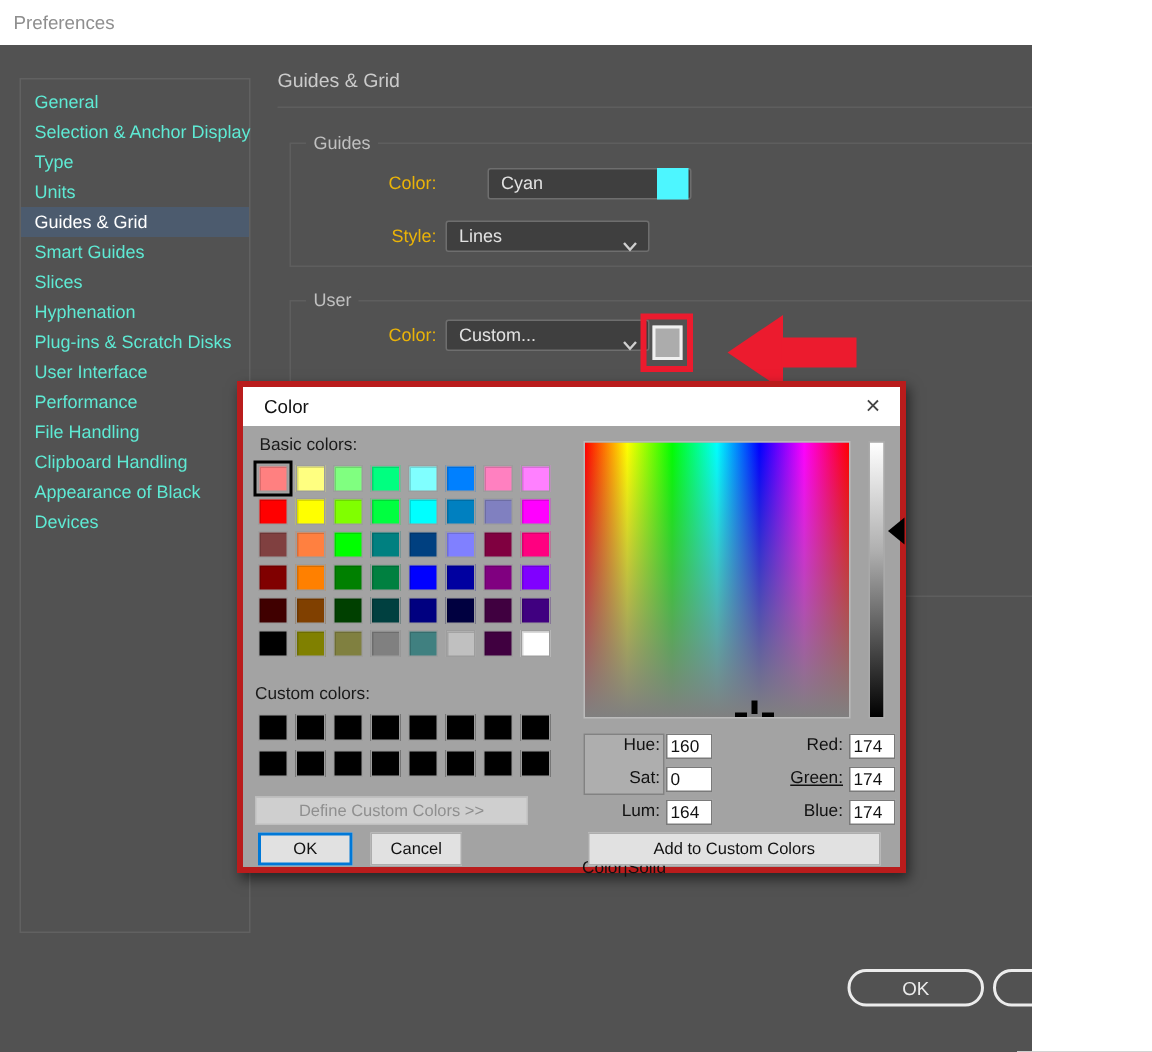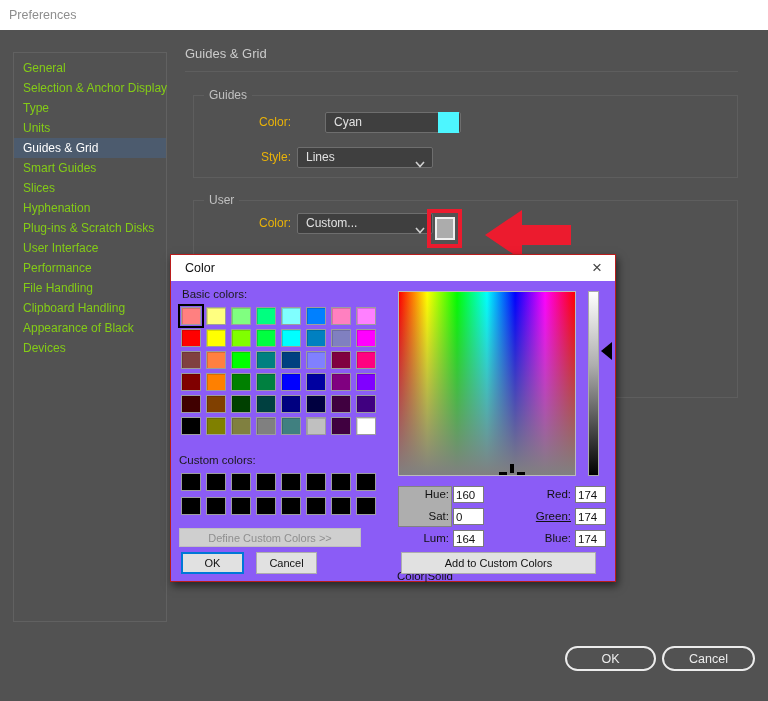--- a/index.html
+++ b/index.html
@@ -1,27 +1,27 @@
 <!DOCTYPE html>
 <html><head>
 <meta charset="utf-8">
 <style>
   html,body{margin:0;padding:0;background:#ffffff;}
   *{box-sizing:border-box;font-family:"Liberation Sans","DejaVu Sans",sans-serif;}
-  #stage{position:relative;width:768px;height:701px;overflow:hidden;background:#ffffff;}
+  #stage{position:relative;width:688px;height:701px;overflow:hidden;background:#ffffff;}
 
   
   .win-titlebar{position:absolute;left:0;top:0;width:768px;height:30px;background:#ffffff;}
   .win-title{position:absolute;left:9px;top:0;line-height:30px;font-size:12.5px;color:#8e8e8e;}
 
   
   .ps-dialog{position:absolute;left:0;top:30px;width:768px;height:671px;background:#525252;}
 
   .sidebar{position:absolute;left:13px;top:22px;width:154px;height:570px;border:1px solid #616161;padding-top:5px;}
-  .side-item{height:20px;line-height:20px;padding-left:9px;font-size:12px;color:#84cc16;cursor:default;white-space:nowrap;}
+  .side-item{height:20px;line-height:20px;padding-left:9px;font-size:12px;color:#5eead4;cursor:default;white-space:nowrap;}
   .side-item.active{background:#4c5b6e;color:#ffffff;}
 
   .content-heading{position:absolute;left:185px;top:16px;font-size:13px;color:#cbcbcb;}
   .heading-rule{position:absolute;left:185px;top:41px;width:553px;height:1px;background:#5e5e5e;}
 
   .group{position:absolute;border:1px solid #5e5e5e;}
   .group-label{position:absolute;top:-8px;left:10px;background:#525252;padding:0 5px;font-size:12px;color:#c0c0c0;line-height:15px;}
 
   .field-label{position:absolute;font-size:12px;color:#eab308;text-align:right;width:44px;line-height:21px;}
   .dropdown{position:absolute;width:136px;height:21px;background:#3f3f3f;border:1px solid #6e6e6e;border-radius:2px;color:#e2e2e2;font-size:12px;line-height:19px;padding:0 8px;cursor:default;}
@@ -31,21 +31,21 @@
   .red-outline{position:absolute;border:4px solid #ec1b2e;width:35px;height:39px;display:flex;align-items:center;justify-content:center;}
   .red-outline .inner-swatch{width:20px;height:23px;border:2px solid #f0f0f0;}
 
   .arrow-left{position:absolute;}
   .arrow-left .head{position:absolute;left:0;top:0;width:0;height:0;border-top:25px solid transparent;border-bottom:25px solid transparent;border-right:37px solid #ec1b2e;}
   .arrow-left .tail{position:absolute;left:36px;top:15px;width:50px;height:20px;background:#ec1b2e;}
 
   .pill-btn{position:absolute;height:25px;border:2px solid #ececec;border-radius:13px;background:transparent;color:#ececec;font-size:12.5px;text-align:center;cursor:default;display:flex;align-items:center;justify-content:center;}
 
   
-  .color-dialog{position:absolute;left:170px;top:254px;width:446px;height:328px;background:#8b5cf6;border:1px solid #b91c1c;box-shadow:2px 4px 8px rgba(0,0,0,0.55);}
+  .color-dialog{position:absolute;left:158px;top:254px;width:446px;height:328px;background:#a3a3a3;border:4px solid #b91c1c;box-shadow:2px 4px 8px rgba(0,0,0,0.55);}
   .cd-titlebar{position:absolute;left:0;top:0;width:100%;height:26px;background:#ffffff;}
   .cd-title{position:absolute;left:14px;top:0;line-height:26px;font-size:12.5px;color:#111111;}
   .cd-close{position:absolute;right:9px;top:2px;font-size:17px;color:#444444;line-height:22px;padding:0 4px;cursor:default;}
 
   .cd-label{position:absolute;font-size:11.5px;color:#1a1a1a;}
 
   .swatch-grid{position:absolute;display:grid;}
   .basic-grid{left:10px;top:52px;grid-template-columns:repeat(8,20px);grid-auto-rows:18px;column-gap:5px;row-gap:4px;}
   .custom-grid{left:10px;top:218px;grid-template-columns:repeat(8,20px);grid-auto-rows:18px;column-gap:5px;row-gap:6px;}
   .cswatch{width:20px;height:18px;border:1px solid #9d9d9d;box-shadow:inset 1px 1px 0 rgba(0,0,0,0.15);}

